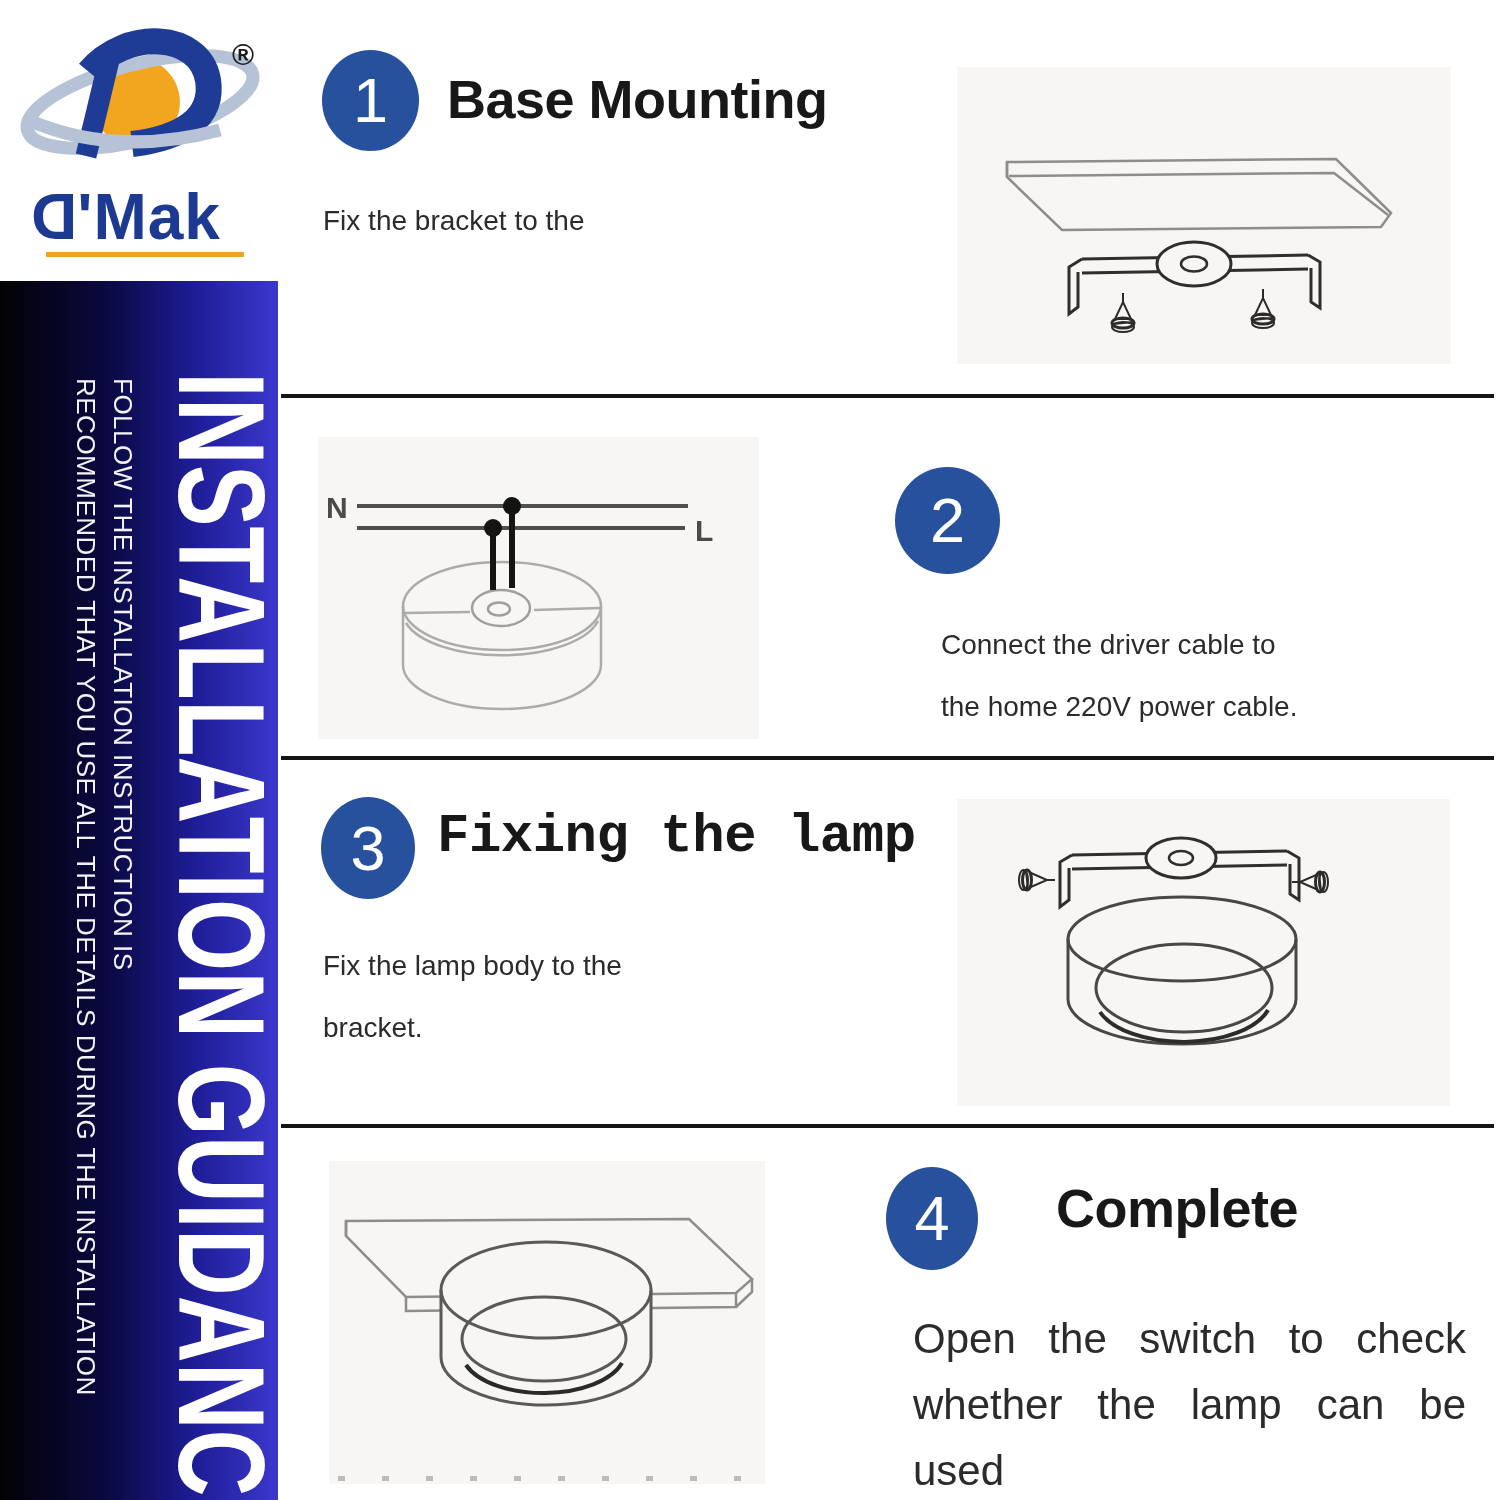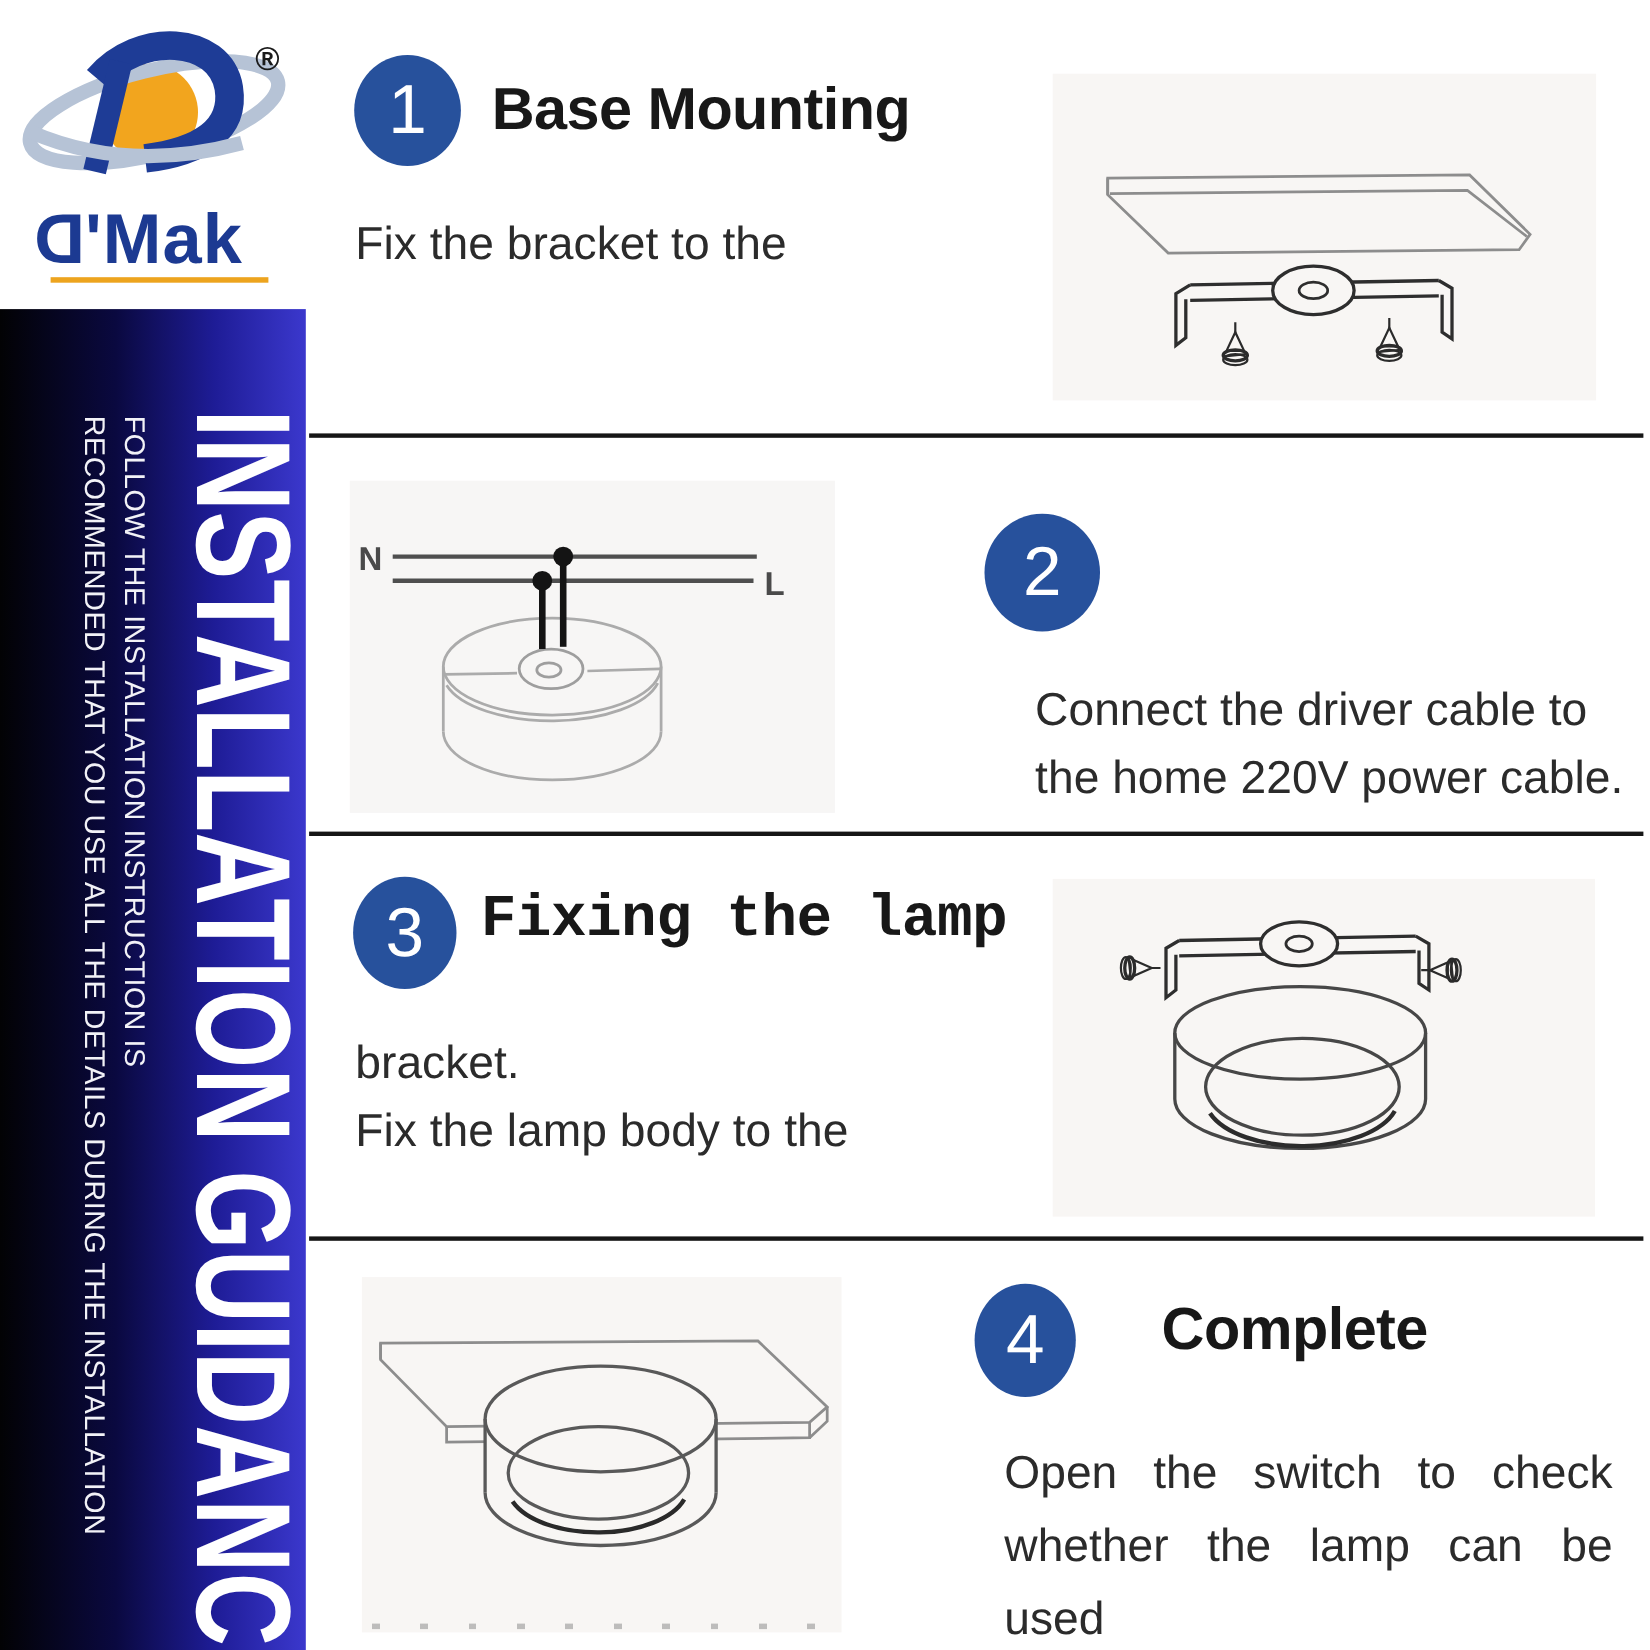--- a/index.html
+++ b/index.html
@@ -28,21 +28,21 @@
     color:#f2f2f7;font-size:26px;line-height:37px;letter-spacing:.5px;white-space:nowrap;}
 
   
   .divider{height:4px;background:#161616;left:281px;width:1213px;}
 
   
   .step-circle{background:#27519c;border-radius:50%;color:#ffffff;
     display:flex;align-items:center;justify-content:center;
     font-size:63px;font-weight:400;line-height:1;}
   .step-title{font-weight:bold;color:#181818;font-size:54px;line-height:64px;letter-spacing:-.5px;white-space:nowrap;}
-  .step-desc{color:#2b2b2b;font-size:42px;line-height:62px;white-space:nowrap;}
+  .step-desc{color:#2b2b2b;font-size:28px;line-height:62px;white-space:nowrap;}
   .step-desc .just{text-align:justify;text-align-last:justify;white-space:normal;}
   .desc-line{display:block;}
   .desc4{width:553px;white-space:normal;line-height:66px;font-size:42px;}
 
   
   .diag{background:#f8f6f4;}
   .diag svg{display:block;width:100%;height:100%;}
   .cutoff-dashes{left:338px;top:1476px;width:430px;height:5px;opacity:.55;
     background:repeating-linear-gradient(to right,#8d8d8d 0 7px,transparent 7px 44px);}
 </style>
@@ -149,22 +149,22 @@
 <div class="abs step-desc" style="left:913px;top:614px;margin-left:28px;">
   <span class="desc-line">Connect the driver cable to</span>
   <span class="desc-line">the home 220V power cable.</span>
 </div>
 
 <div class="abs step-circle" style="left:321px;top:797px;width:94px;height:102px;">
   <span>3</span>
 </div>
 <div class="abs step-title" style="left:437px;top:805px;font-family:Liberation Mono, monospace;">Fixing the lamp</div>
 <div class="abs step-desc" style="left:323px;top:935px;">
+  <span class="desc-line">Fix the lamp body to the</span>
   <span class="desc-line">bracket.</span>
-  <span class="desc-line">Fix the lamp body to the</span>
 </div>
 
 <div class="abs diag" style="left:957px;top:799px;width:493px;height:307px;">
   <svg viewBox="0 0 493 307">
     <g stroke="#2e2e2e" stroke-width="3" fill="none">
       <path d="M115,56 L330,52 M115,70 L330,66"></path>
       <path d="M115,56 L103,63 L103,108 L112,101 L112,69"></path>
       <path d="M330,52 L342,59 L342,101 L333,95 L333,65"></path>
     </g>
     <ellipse cx="224" cy="59" rx="35" ry="20" fill="#f8f6f4" stroke="#2e2e2e" stroke-width="3"></ellipse>

